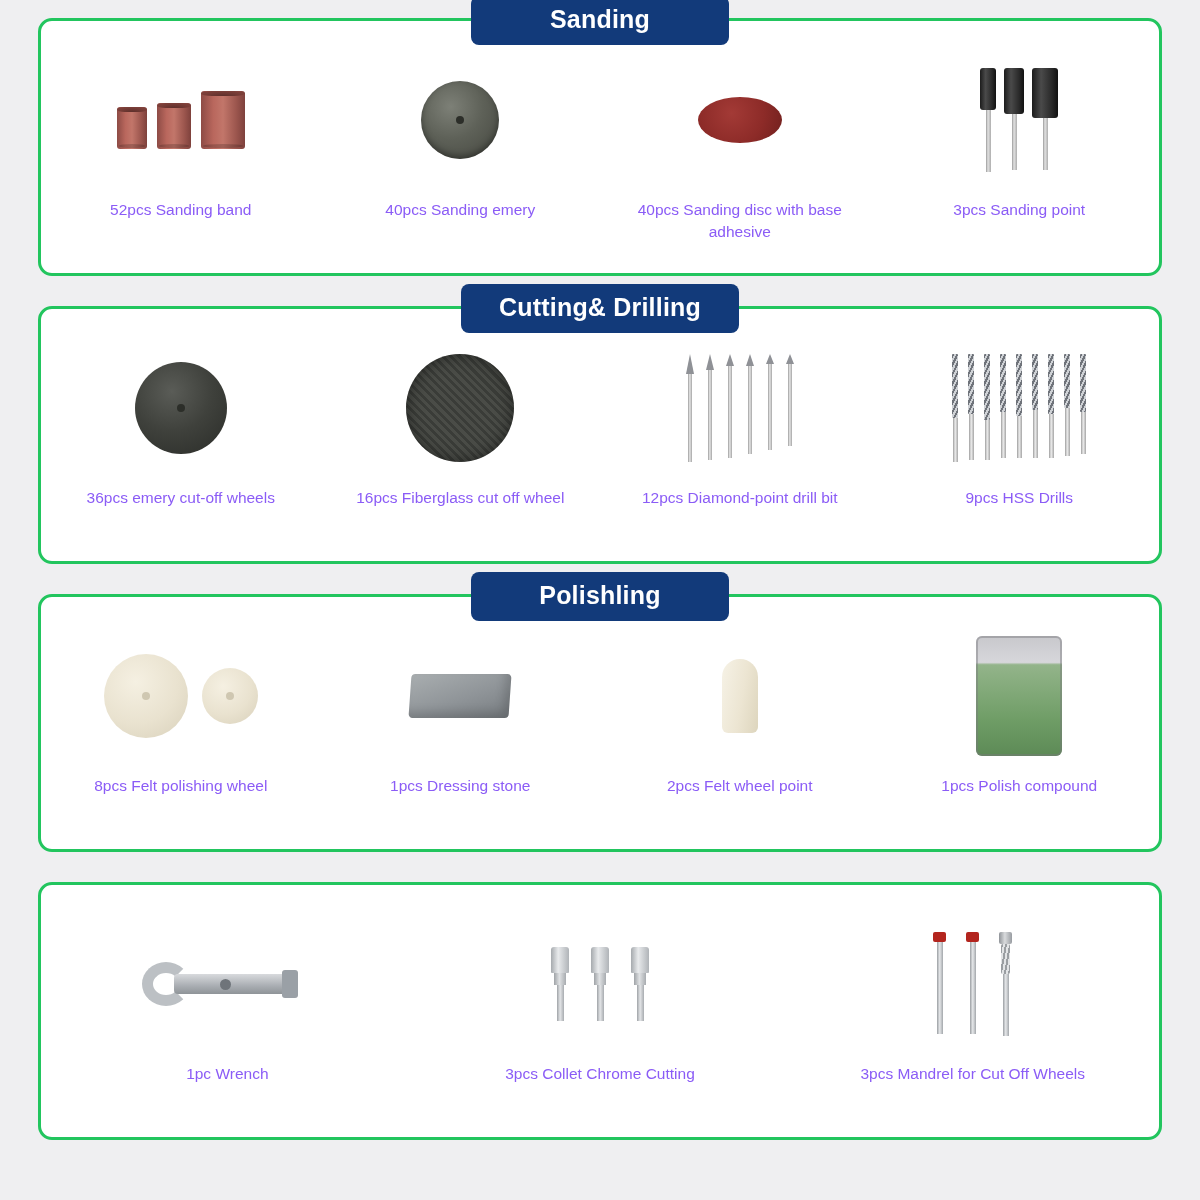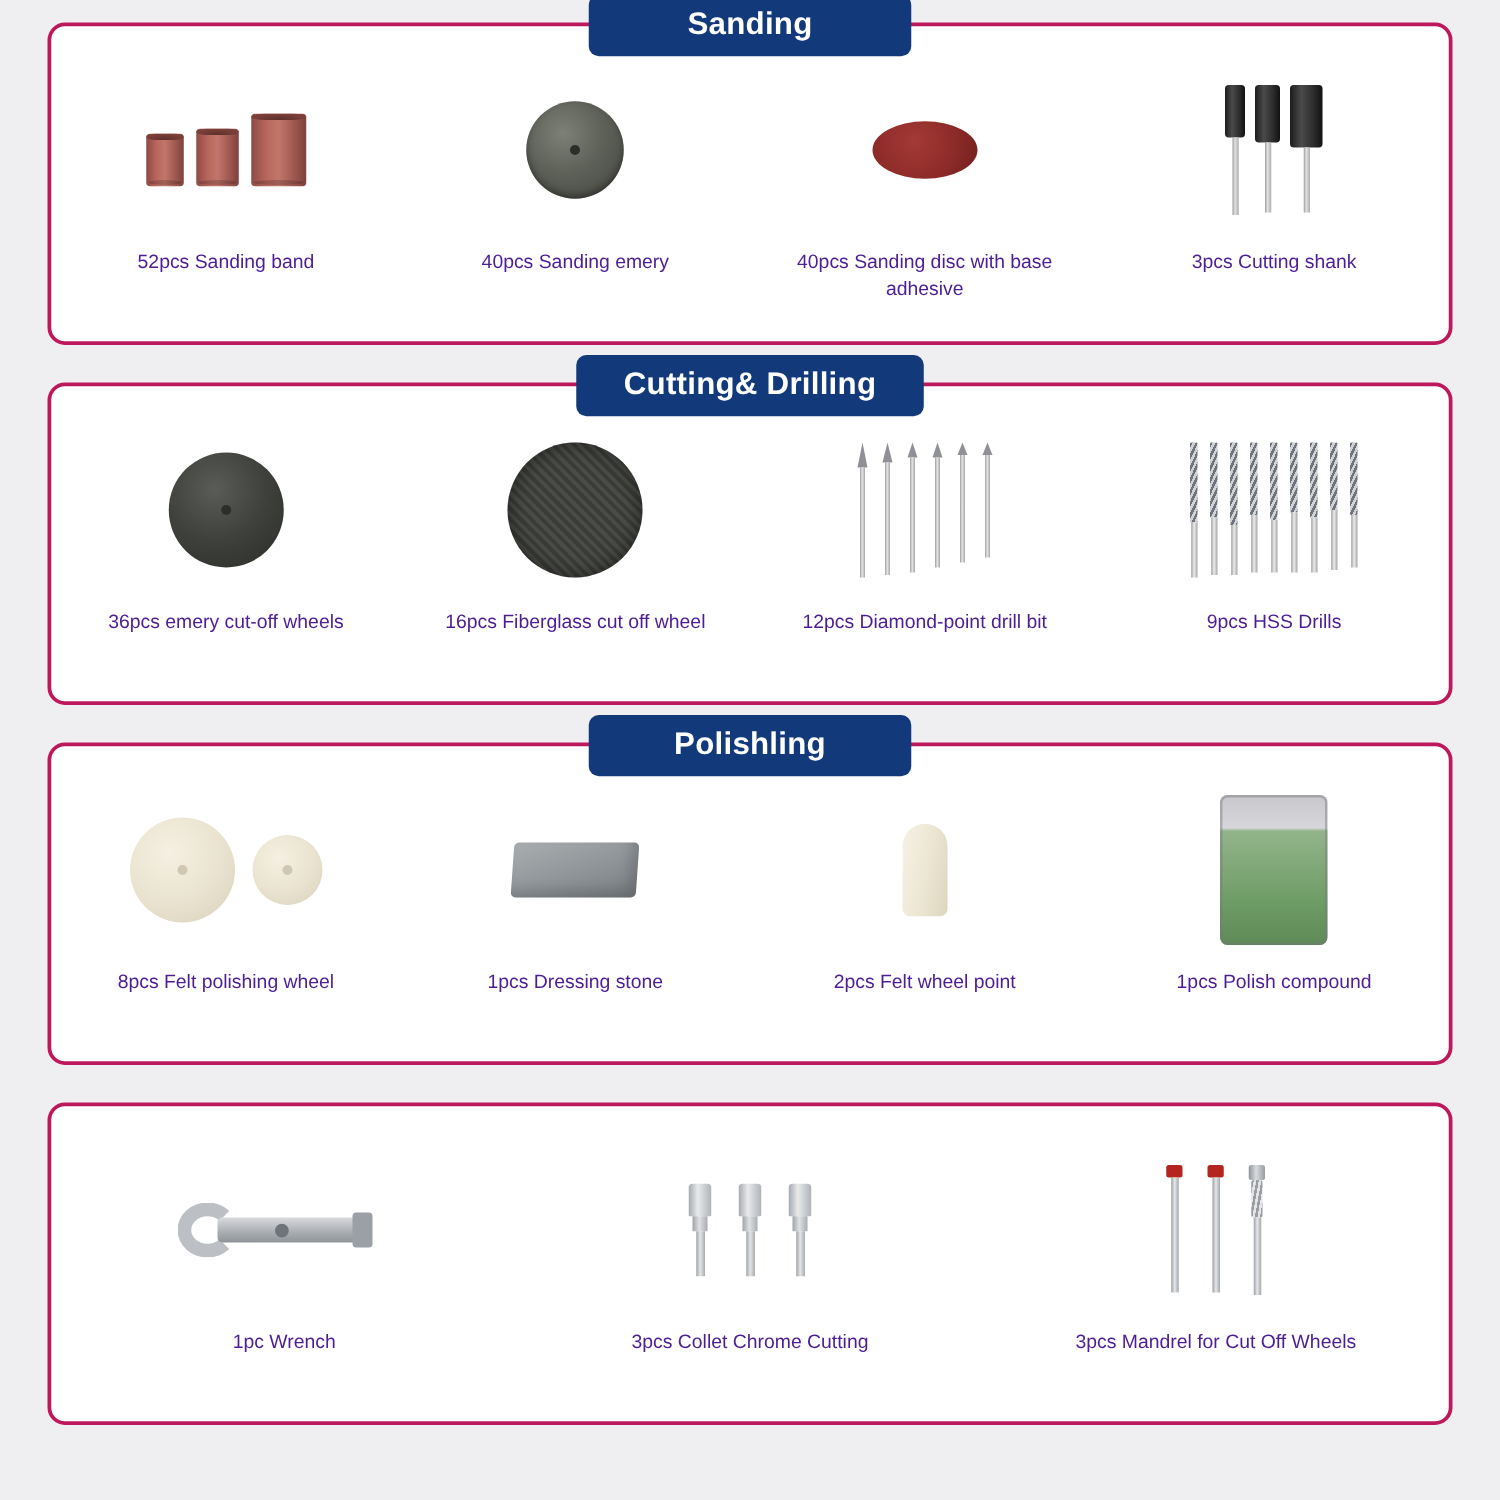--- a/index.html
+++ b/index.html
@@ -11,21 +11,21 @@
   }
   #page {
     width: 1200px; height: 1200px;
     background: #efeff1;
     position: relative;
     padding: 18px 38px;
   }
   .section {
     position: relative;
     background: #ffffff;
-    border: 3px solid #be185d;
+    border: 3px solid #22c55e;
     border-radius: 14px;
     margin-bottom: 30px;
     height: 258px;
   }
   .section-title {
     position: absolute;
     top: -25px; left: 50%;
     transform: translateX(-50%);
     background: #123a7a;
     color: #ffffff;
@@ -54,21 +54,21 @@
     height: 130px;
     width: 100%;
     display: flex;
     align-items: center;
     justify-content: center;
     position: relative;
   }
   .caption {
     margin-top: 14px;
     font-size: 15.5px;
-    color: #4c1d95;
+    color: #8b5cf6;
     text-align: center;
     line-height: 1.45;
     max-width: 230px;
   }
 
   
   .row { display: flex; align-items: flex-end; justify-content: center; gap: 10px; }
   .rowc { display: flex; align-items: center; justify-content: center; gap: 12px; }
 
   
@@ -286,21 +286,21 @@
             <div class="shank">
                 <div class="head" style="width:20px;height:46px;"></div>
                 <div class="pin" style="height:56px;"></div>
               </div>
             <div class="shank">
                 <div class="head" style="width:26px;height:50px;"></div>
                 <div class="pin" style="height:52px;"></div>
               </div>
           </div>
         </div>
-        <div class="caption">3pcs Cutting shank</div>
+        <div class="caption">3pcs Sanding point</div>
       </div>
 
     </div>
   </div>
 
   <div class="section">
     <div class="section-title">Cutting&amp; Drilling</div>
     <div class="items">
 
       <div class="item">

